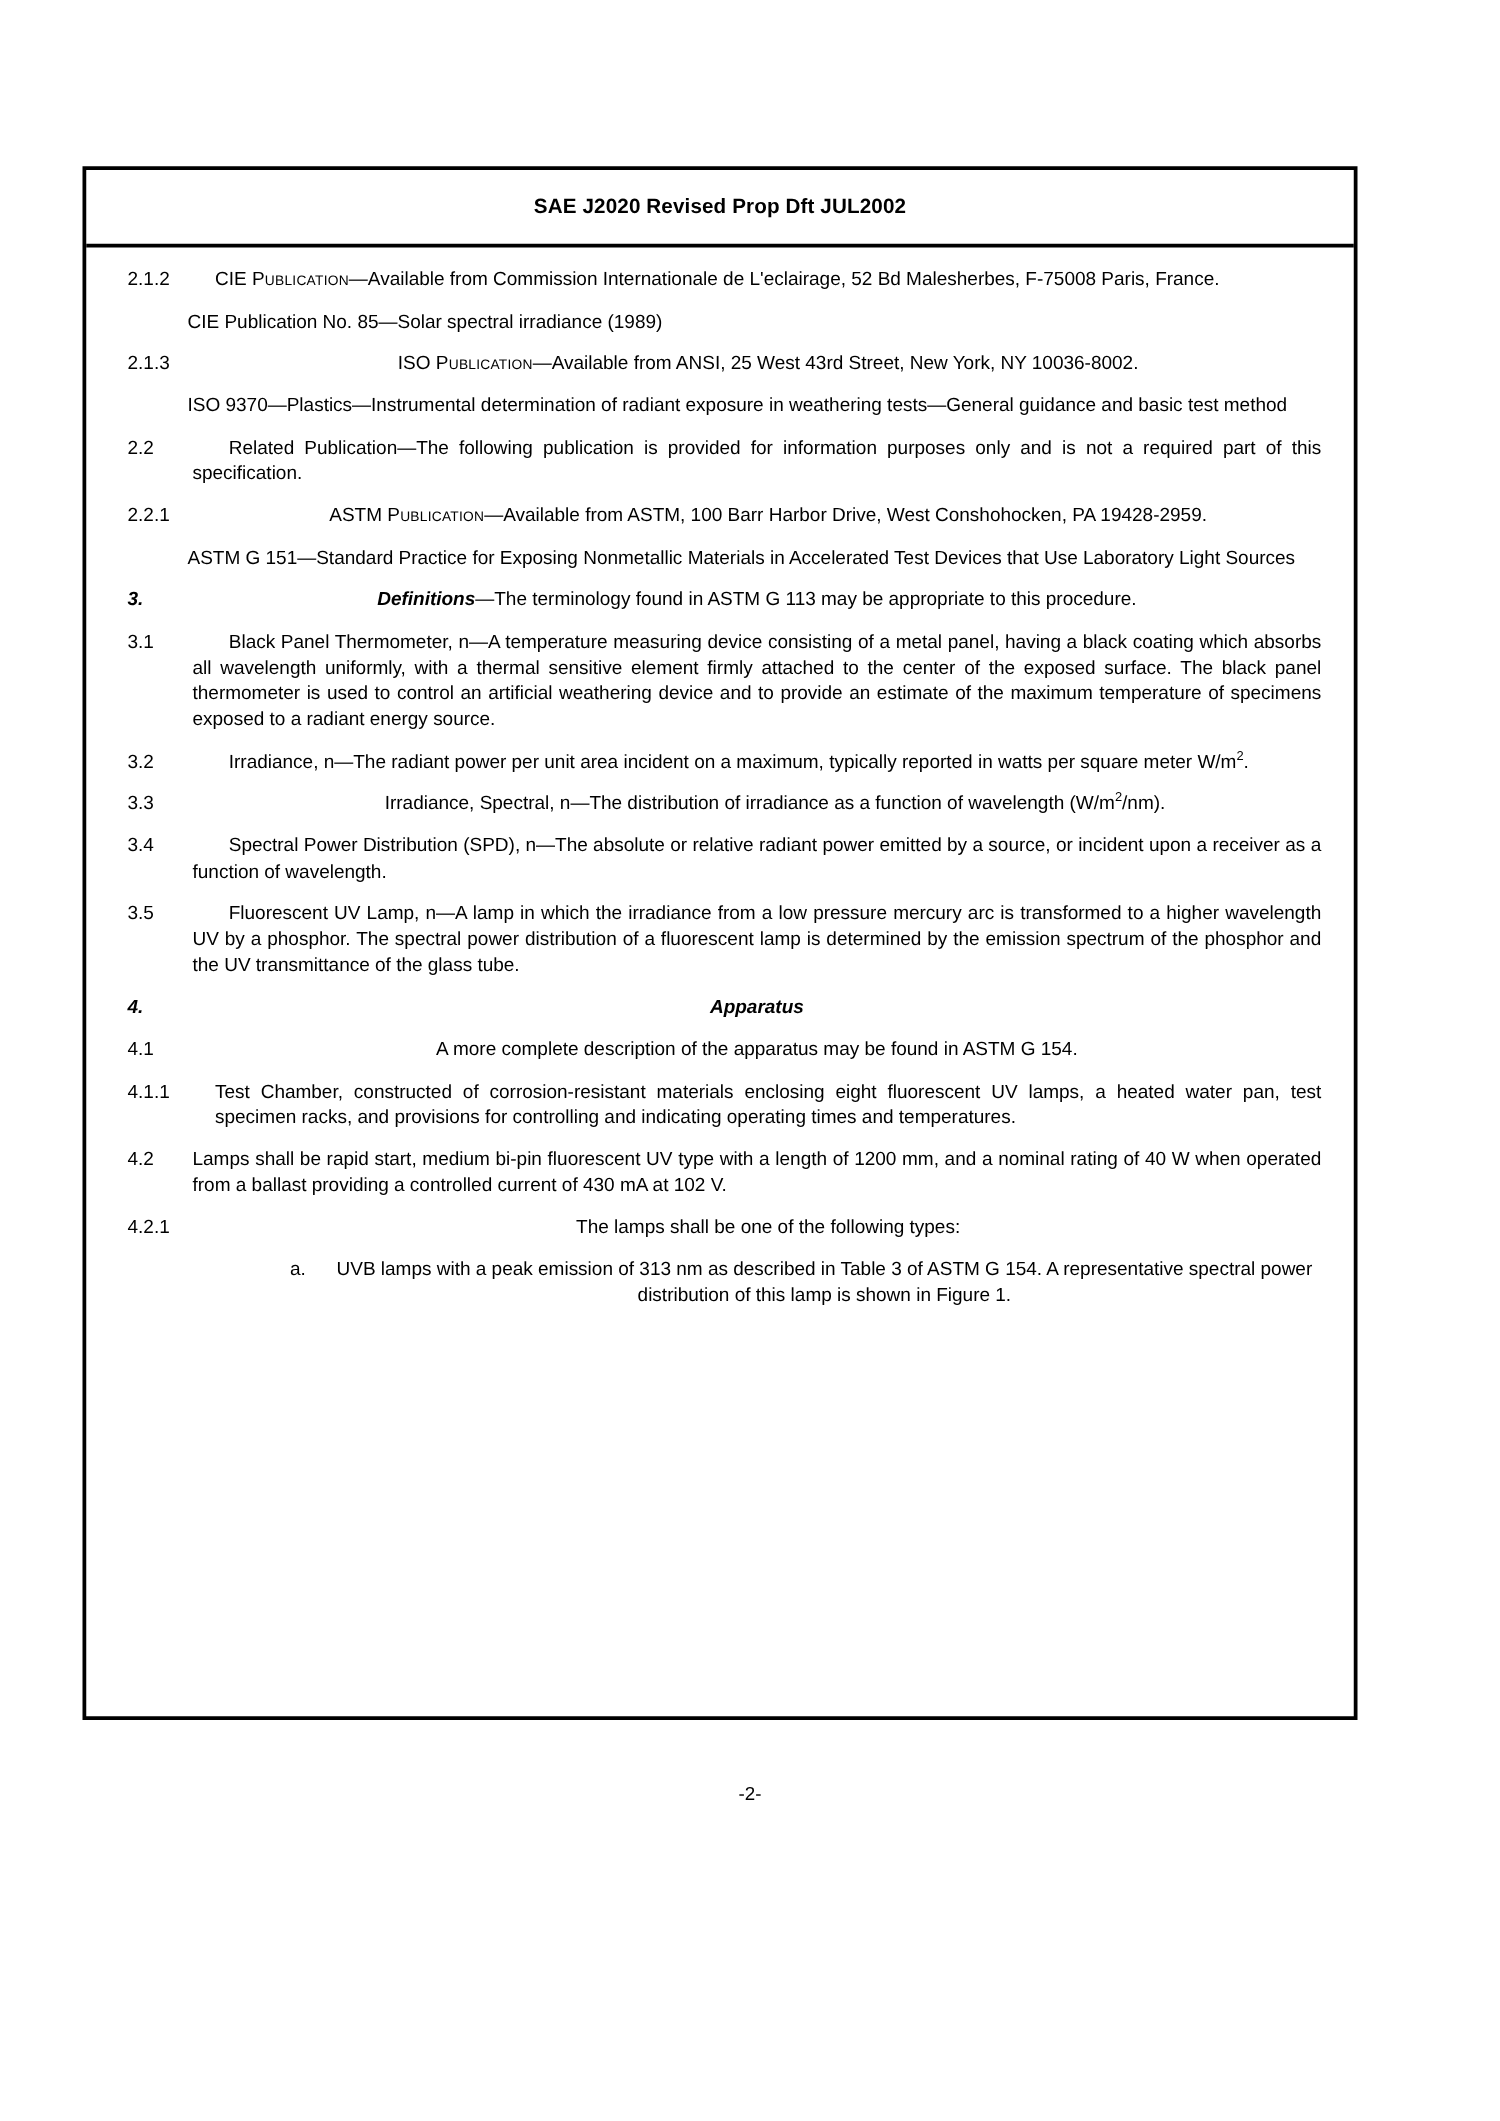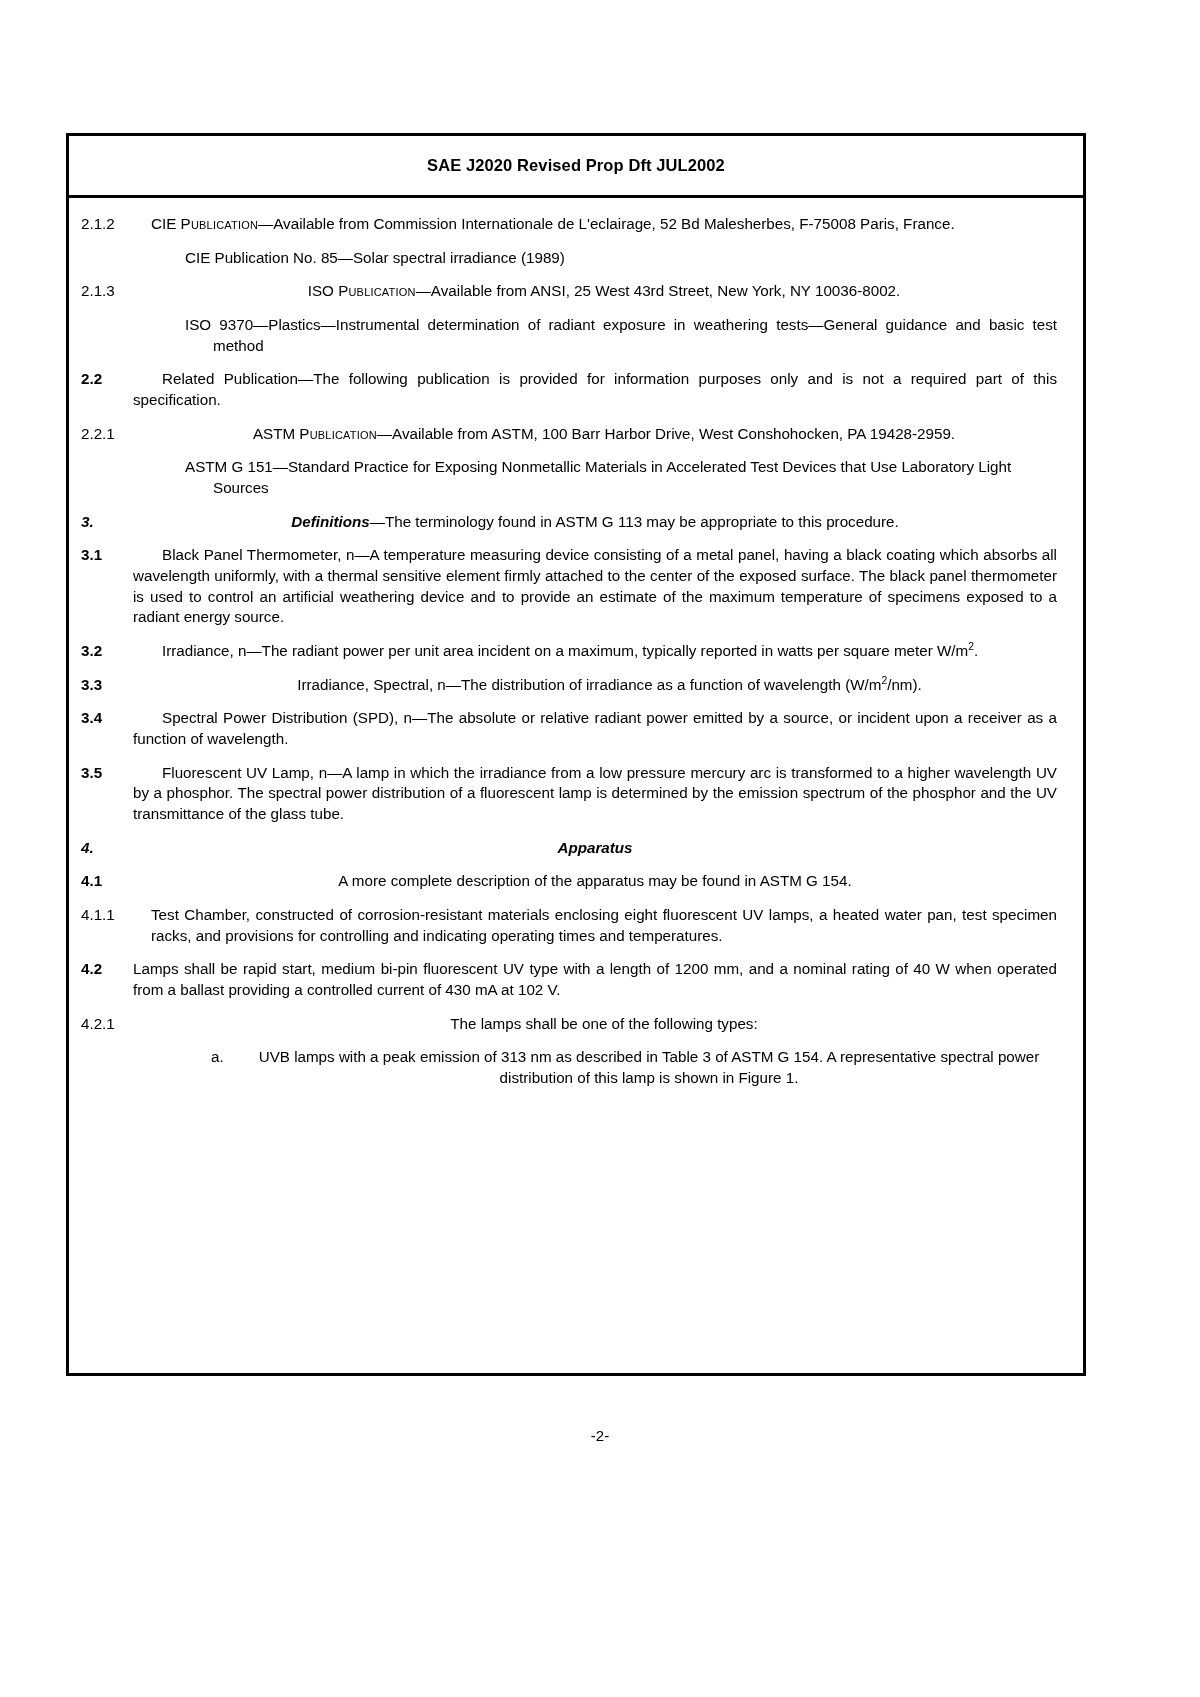--- a/index.html
+++ b/index.html
@@ -44,39 +44,39 @@
     box-sizing: border-box;
   }
   .doc-header-title {
     font-size: 16.5px;
     font-weight: bold;
     letter-spacing: 0.1px;
   }
 
   
   .doc-body {
-    padding: 16px 26px 10px 12px;
+    padding: 16px 26px 10px 33px;
     box-sizing: border-box;
   }
 
   
   .clause {
     display: flex;
     align-items: flex-start;
     margin-bottom: 13px;
     font-size: 15.2px;
     line-height: 1.36;
   }
 
   .num {
     flex: 0 0 auto;
     font-weight: normal;
     white-space: nowrap;
   }
-  .num.bold { font-weight: bold; }
+  .num.bold { font-weight: normal; }
   .num.italic-bold { font-weight: bold; font-style: italic; }
 
   
   .w-lvl2 { width: 70px; }   
   .w-lvl1 { width: 52px; }   
   .w-top  { width: 52px; }   
 
   .txt {
     flex: 1 1 auto;
     text-align: justify;
@@ -93,21 +93,21 @@
     letter-spacing: 0.2px;
   }
 
   
   .ref {
     margin: 0 0 13px 0;
     font-size: 15.2px;
     line-height: 1.36;
   }
   .ref-inner {
-    margin-left: 104px;
+    margin-left: 48px;
     text-align: justify;
   }
   .ref-inner.hang {
     padding-left: 28px;
     text-indent: -28px;
   }
   .ref-inner.nj { text-align: left; }
 
   
   .letter-item {

